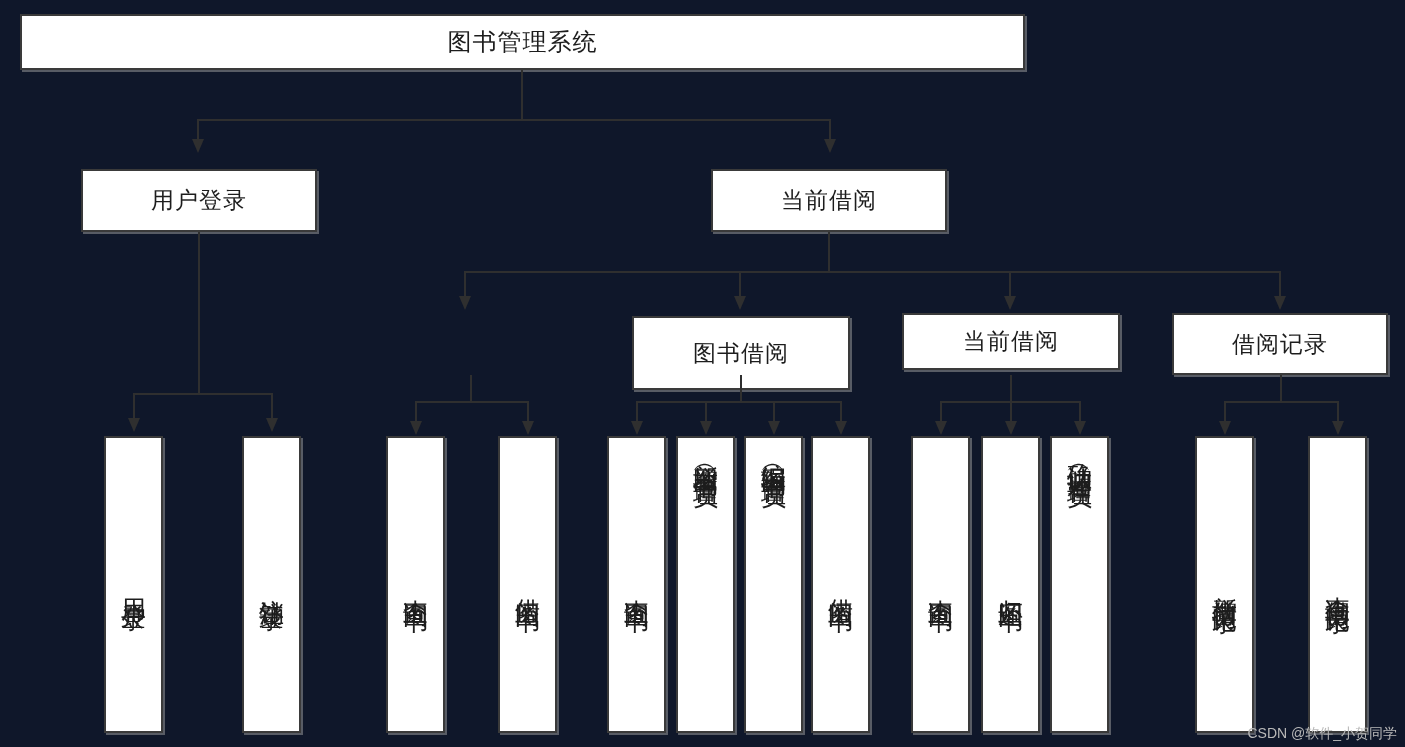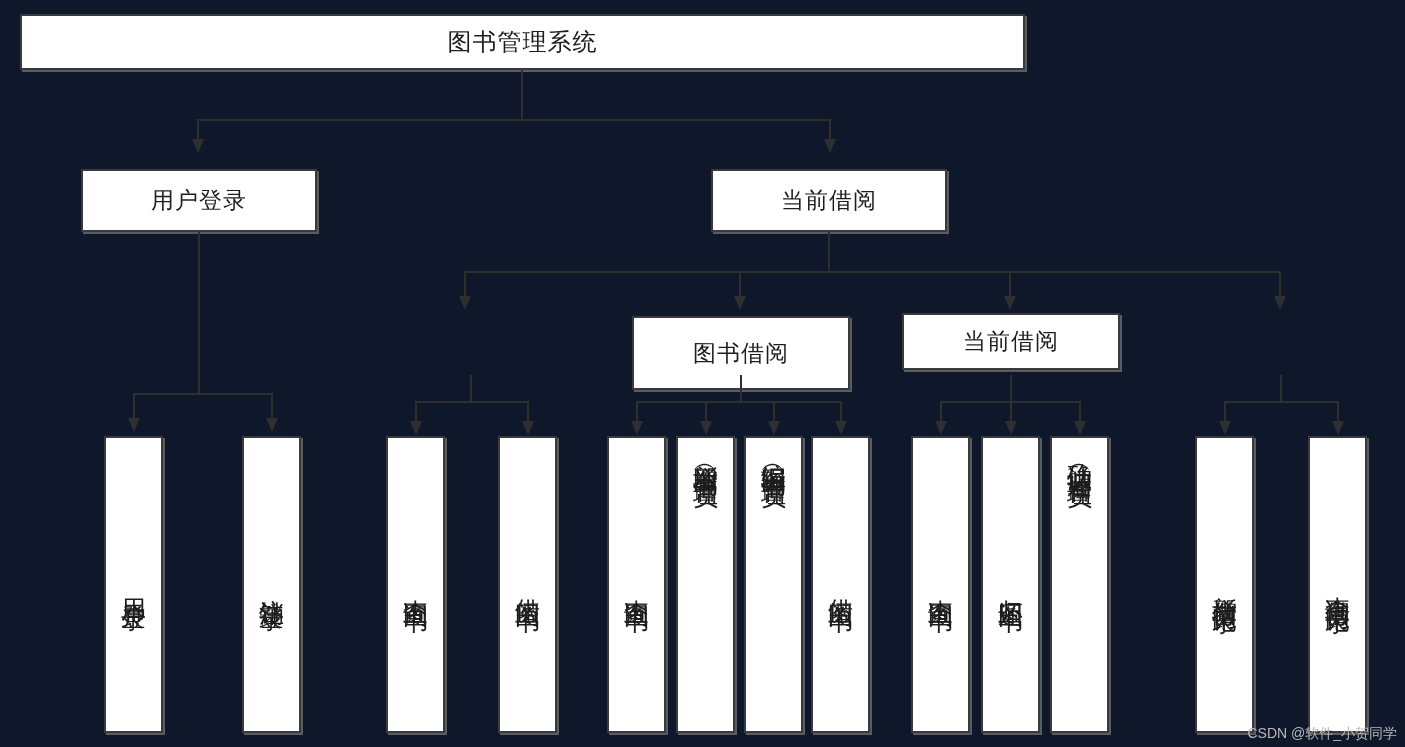--- a/index.html
+++ b/index.html
@@ -127,20 +127,23 @@
   <div class="arrow" style="left:1004px; top:296px;"></div>
   <div class="vline" style="left:1279px; top:271px; width:2px; height:30px;"></div>
   <div class="arrow" style="left:1274px; top:296px;"></div>
 
   <div class="node h" style="left:632px; top:316px; width:218px; height:74px;">
     <span class="label">图书借阅</span>
   </div>
   <div class="node h" style="left:902px; top:313px; width:218px; height:57px;">
     <span class="label">当前借阅</span>
   </div>
+  <div class="node h" style="left:1172px; top:313px; width:216px; height:62px;">
+    <span class="label">借阅记录</span>
+  </div>
 
   <div class="vline" style="left:470px; top:375px; width:2px; height:27px;"></div>
   <div class="hline" style="left:415px; top:401px; width:113px; height:2px;"></div>
   <div class="vline" style="left:415px; top:401px; width:2px; height:24px;"></div>
   <div class="arrow" style="left:410px; top:421px;"></div>
   <div class="vline" style="left:527px; top:401px; width:2px; height:24px;"></div>
   <div class="arrow" style="left:522px; top:421px;"></div>
 
   <div class="vline" style="left:740px; top:375px; width:2px; height:27px;"></div>
   <div class="hline" style="left:636px; top:401px; width:206px; height:2px;"></div>

